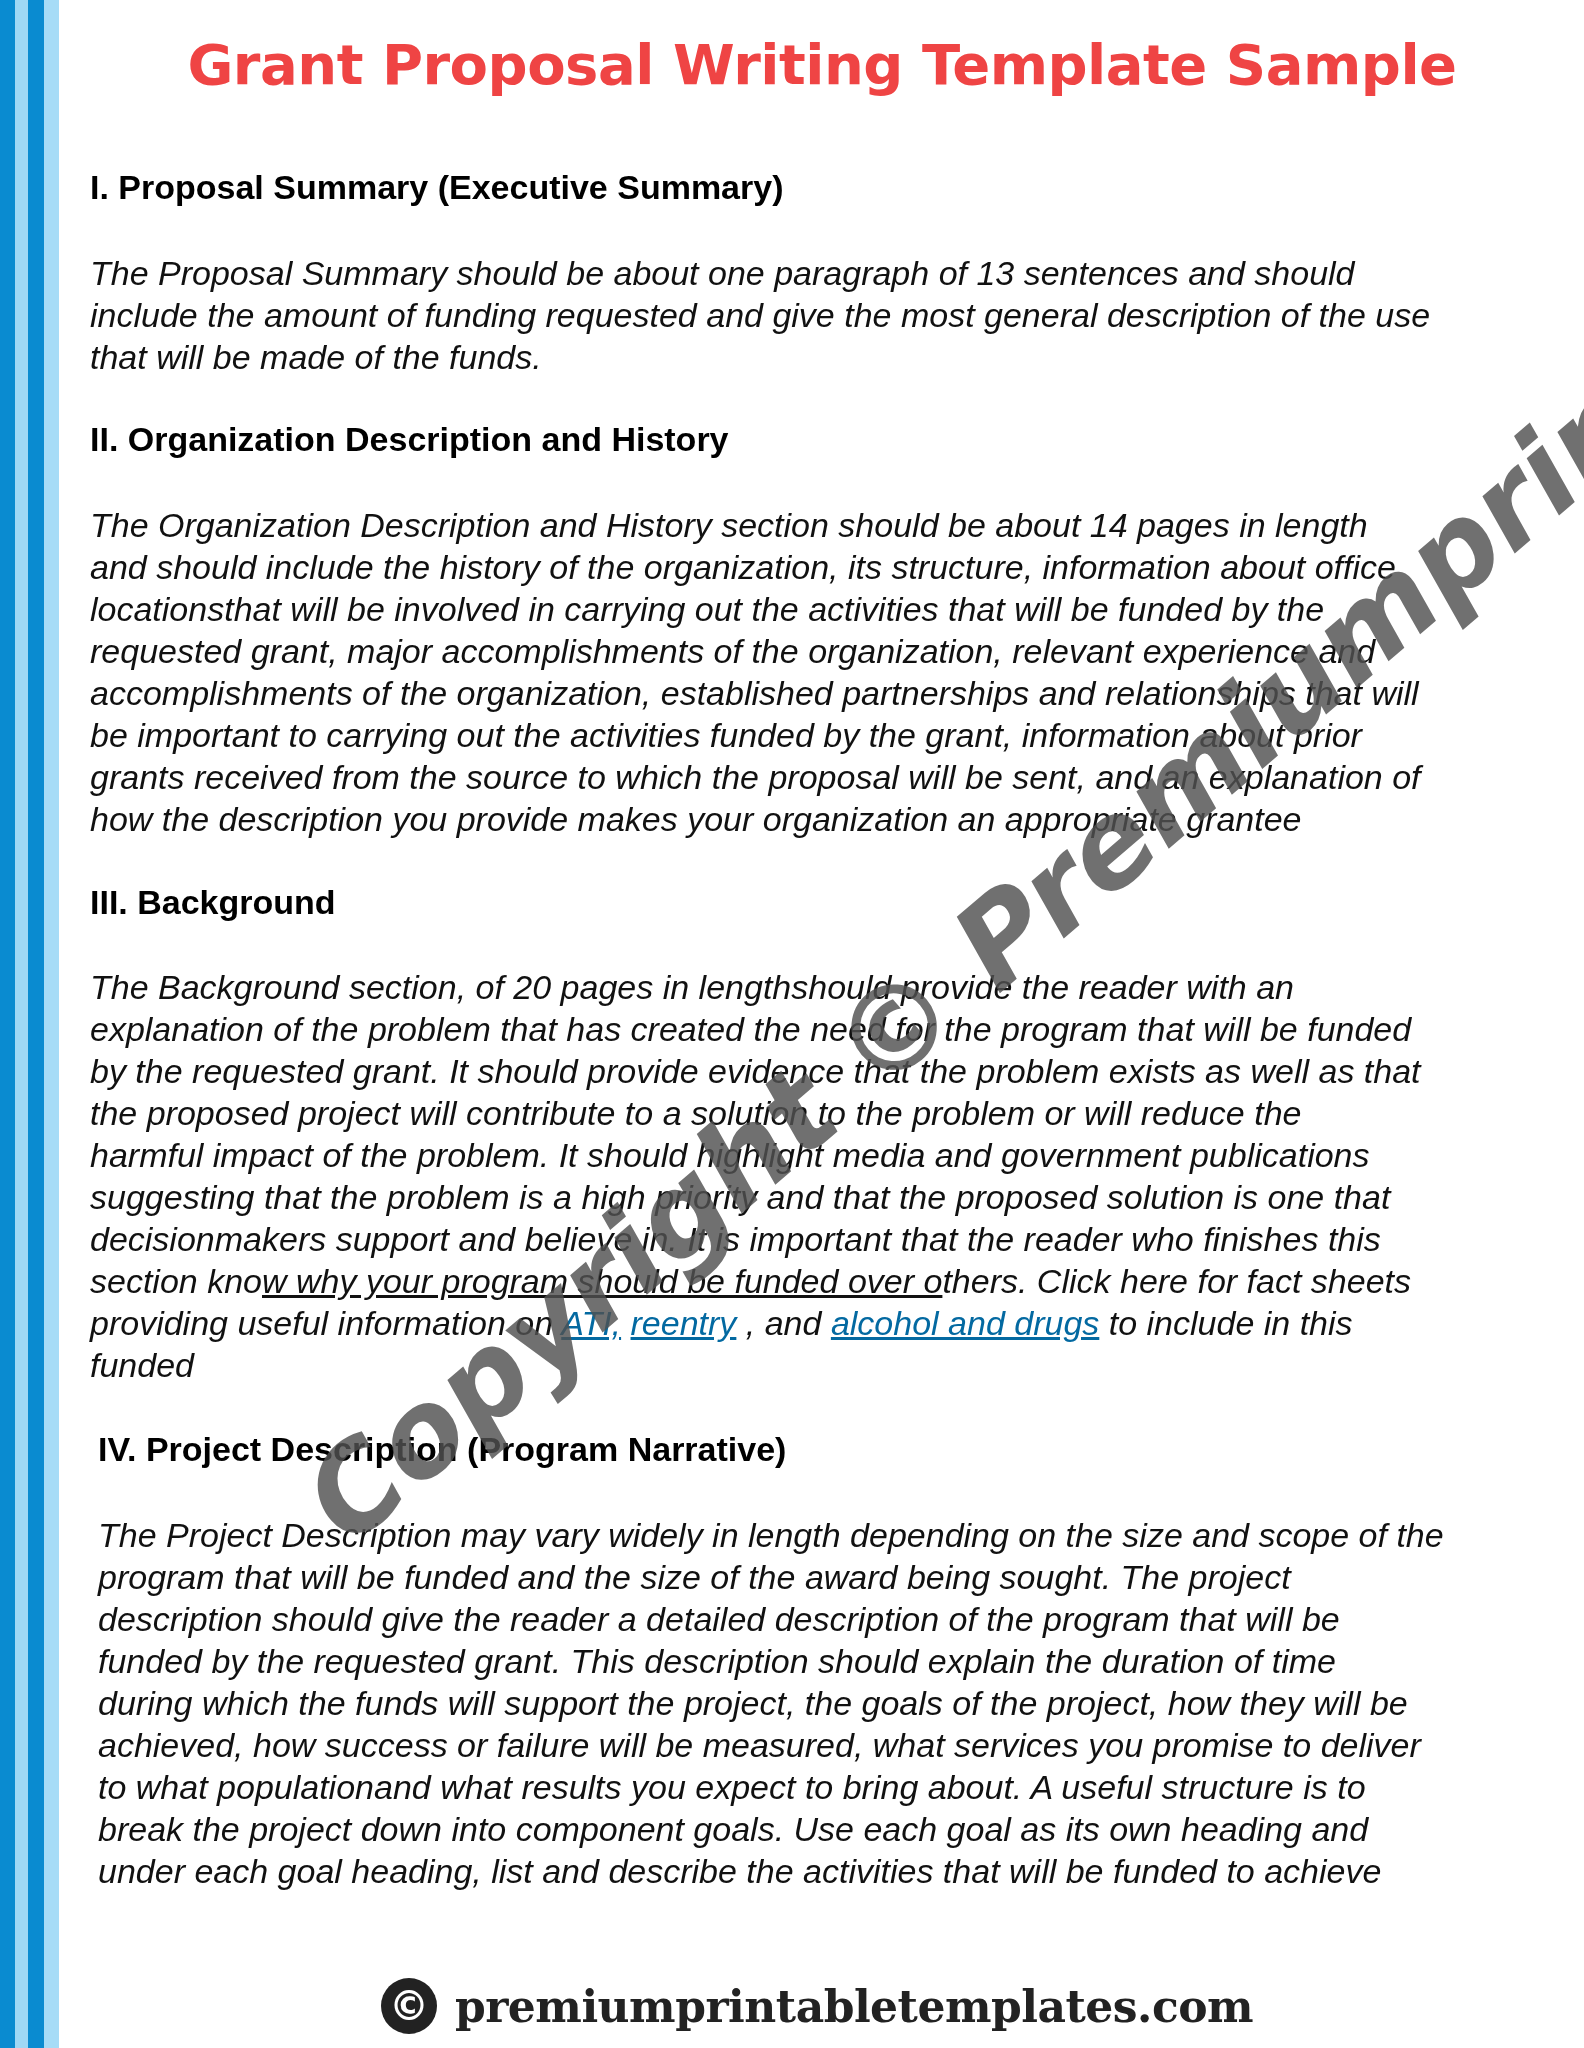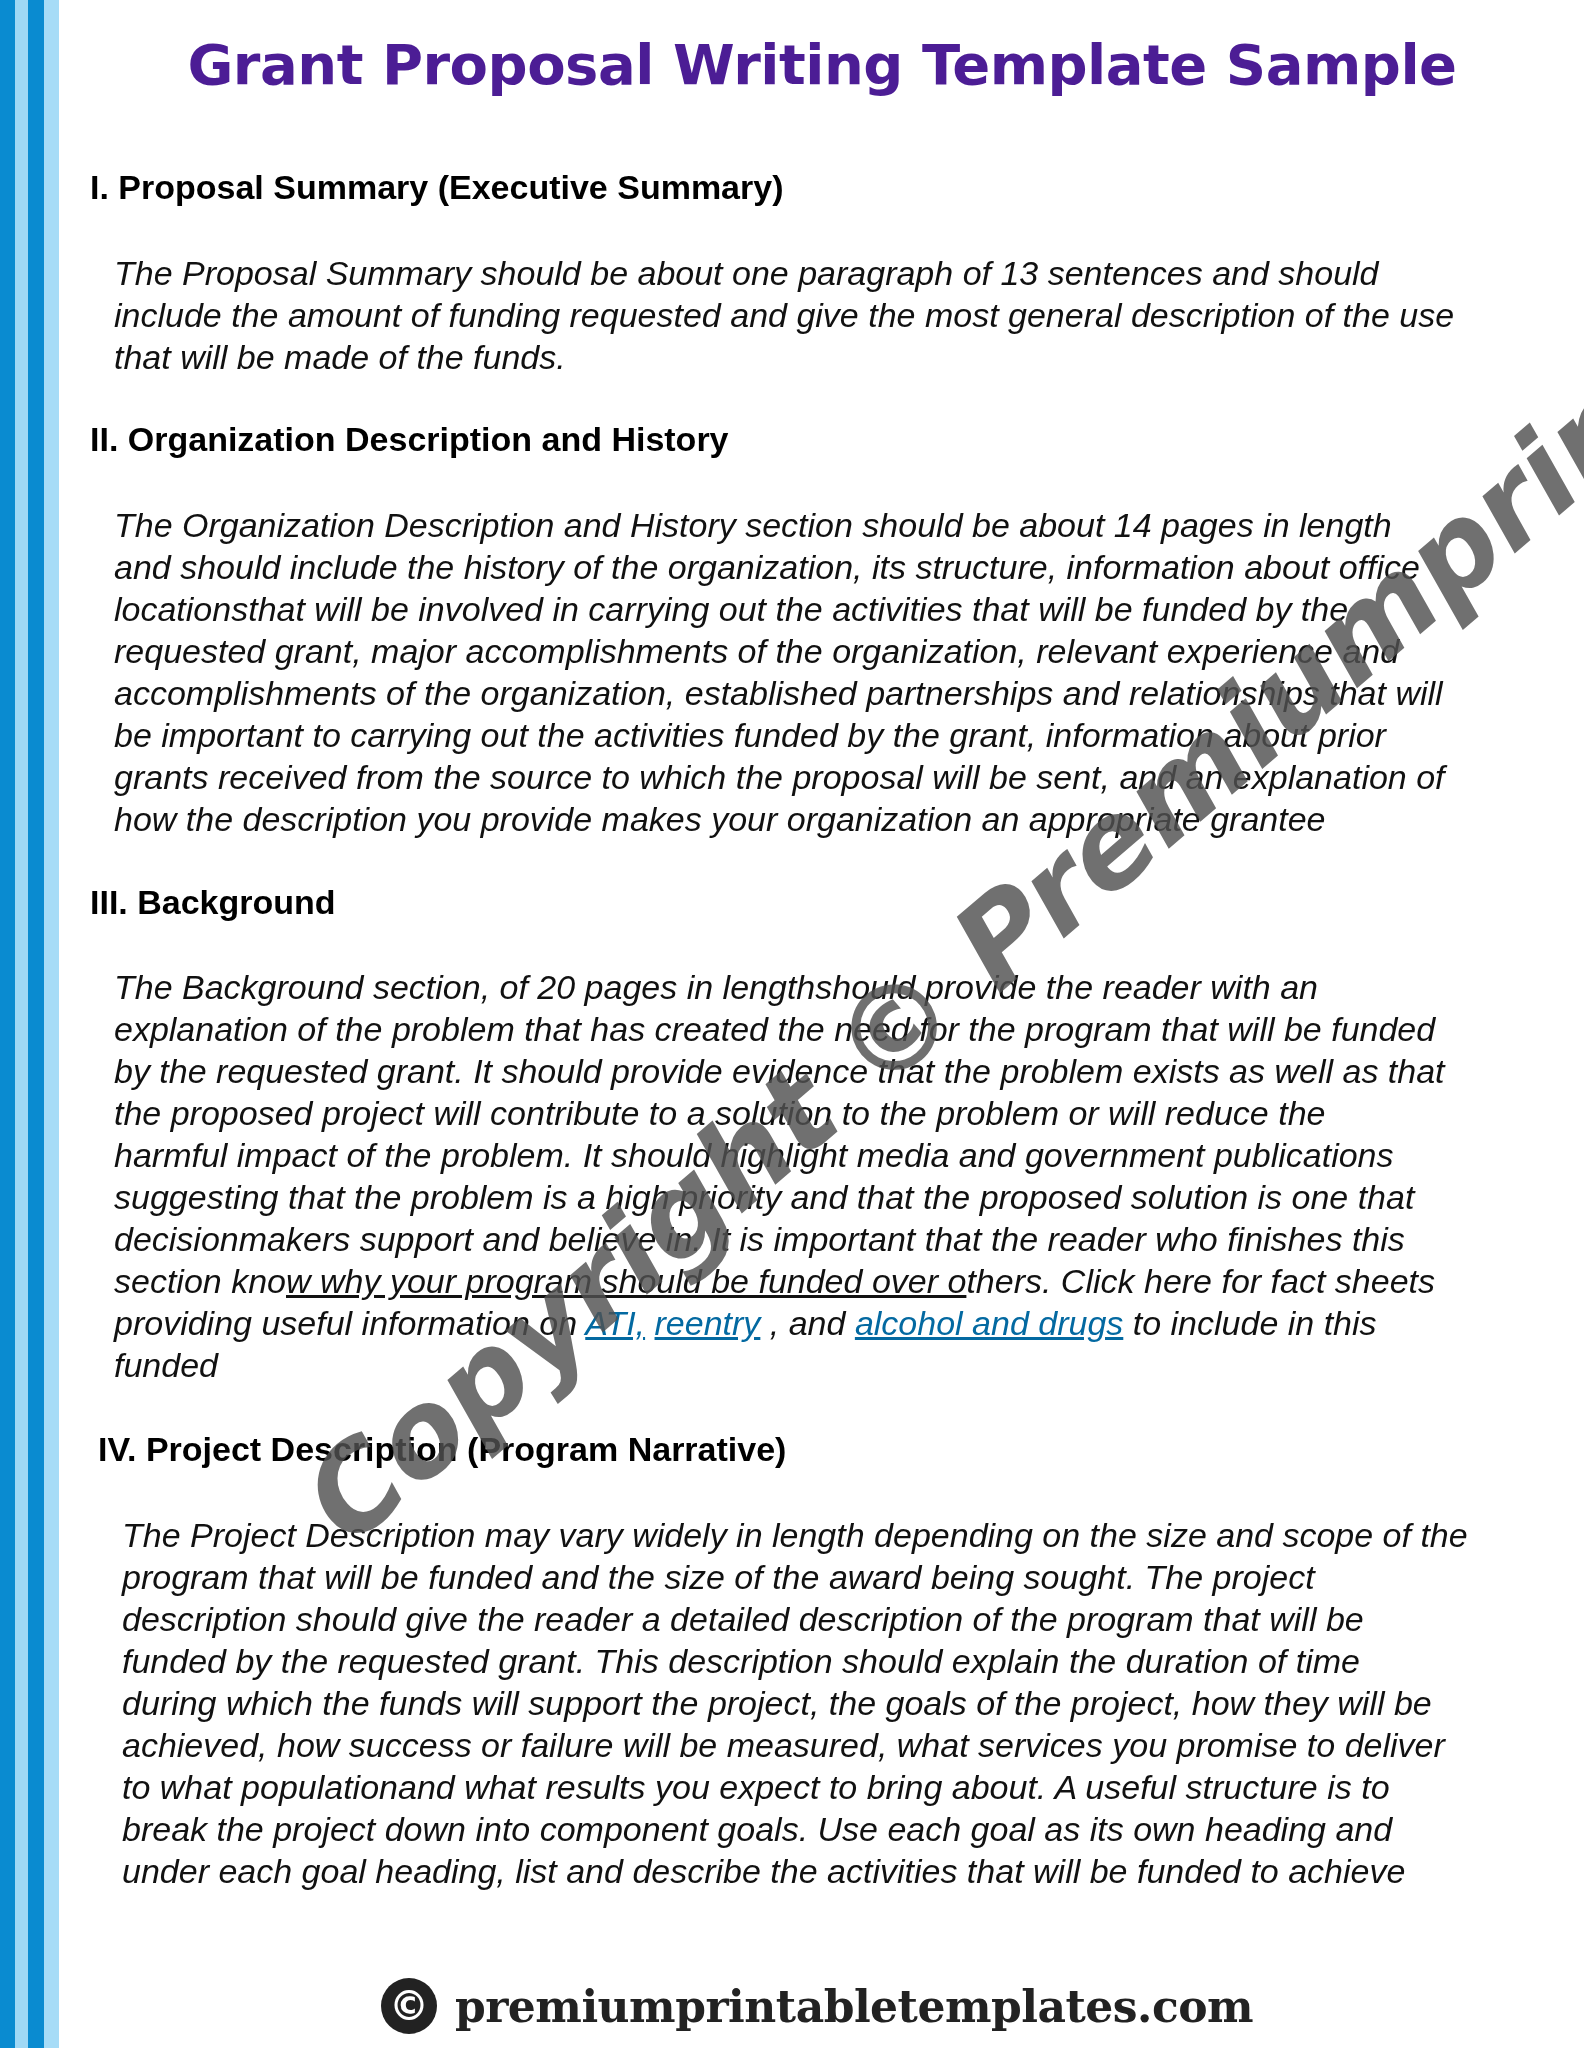--- a/index.html
+++ b/index.html
@@ -3,24 +3,24 @@
 <meta charset="utf-8">
 <style>
   html, body { margin:0; padding:0; }
   body { width:1584px; height:2048px; position:relative; background:#ffffff; overflow:hidden; font-family:"Liberation Sans", sans-serif; color:#111; }
   .stripes { position:absolute; left:0; top:0; height:2048px; width:60px; }
   .stripe { position:absolute; top:0; height:100%; }
   .s1 { left:0; width:15px; background:#0a8bd0; }
   .s2 { left:15px; width:13px; background:#9fd8f5; }
   .s3 { left:28px; width:16px; background:#0a8bd0; }
   .s4 { left:44px; width:15px; background:#a6dcf7; }
-  .title { position:absolute; left:60px; right:0; top:32px; text-align:center; font-family:"DejaVu Sans", sans-serif; font-weight:bold; font-size:56px; color:#4c1d95; letter-spacing:-0.5px; }
+  .title { position:absolute; left:60px; right:0; top:32px; text-align:center; font-family:"DejaVu Sans", sans-serif; font-weight:bold; font-size:56px; color:#ef4444; letter-spacing:-0.5px; }
   .sec-h { position:absolute; font-weight:bold; font-size:34px; color:#000000; }
   .para { position:absolute; font-style:italic; font-size:34px; line-height:42px; color:#111; }
-  .para span.line { display:block; white-space:nowrap;margin-left:24px; }
+  .para span.line { display:block; white-space:nowrap; }
   .u { text-decoration:underline;text-align:right; }
   .link { color:#0369a1; text-decoration:underline; }
   .watermark { position:absolute; left:-40px; top:1000px; width:2200px; font-family:"DejaVu Sans", sans-serif; font-weight:bold; font-style:italic; font-size:118px; color:rgba(80,80,80,0.82); transform-origin:0 0; transform:rotate(-40.5deg) translate(-60px, 560px); white-space:nowrap; pointer-events:none; }
   .footer { position:absolute; top:1978px; left:0; right:0; display:flex; justify-content:center; align-items:center; gap:18px; padding-left:50px; }
   .c-icon { width:56px; height:56px; border-radius:50%; background:#222; color:#fff; font-family:"DejaVu Sans", sans-serif; font-weight:bold; font-size:40px; display:flex; align-items:center; justify-content:center; }
   .footer-text { font-family:"DejaVu Serif", serif; font-weight:bold; font-size:44px; color:#222; letter-spacing:-0.5px; }
 </style>
 </head>
 <body>
 

